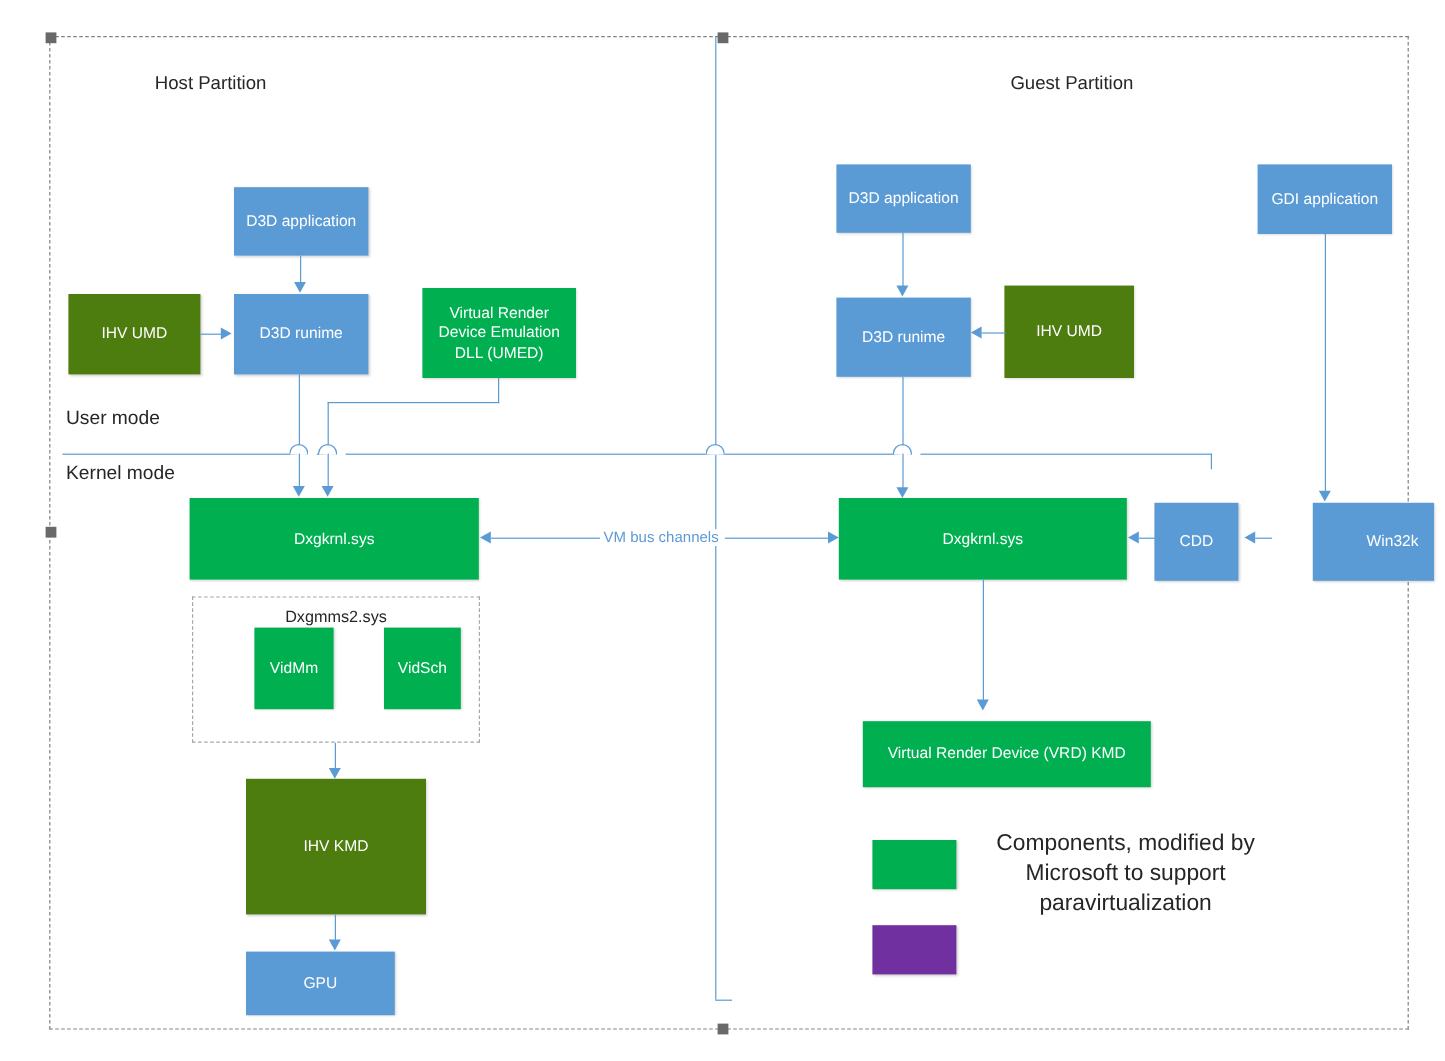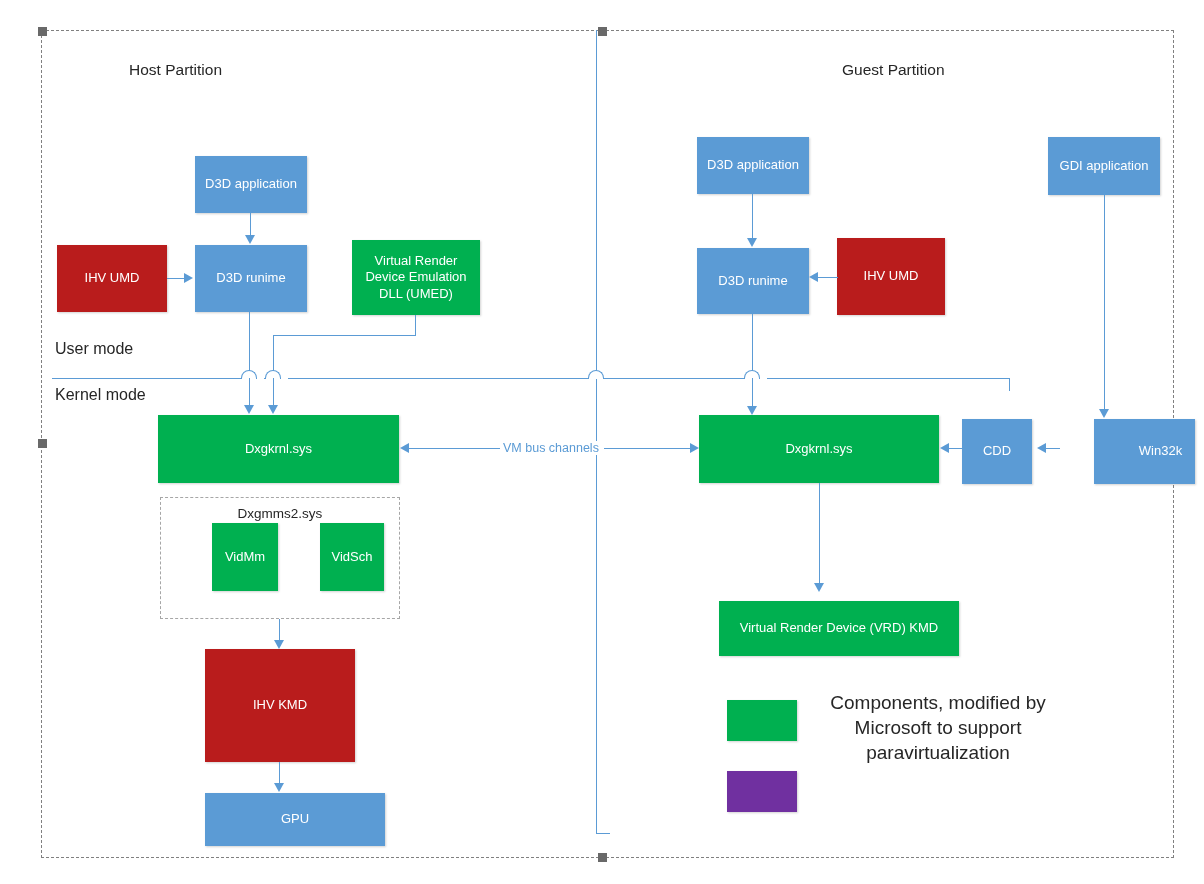--- a/index.html
+++ b/index.html
@@ -55,21 +55,21 @@
     justify-content: center;
     text-align: center;
     color: #ffffff;
     font-size: 13px;
     line-height: 1.28;
     padding: 2px 4px;
     box-shadow: 1px 1px 2px rgba(0,0,0,0.18);
   }
   .block.blue  { background: #5B9BD5; }
   .block.green { background: #00B050; }
-  .block.purple{ background: #b91c1c; }
+  .block.purple{ background: #4d7c0f; }
   .block span { display: block; }
 
   
   .group-box {
     position: absolute;
     border: 1.4px dashed #a6a6a6;
     box-sizing: border-box;
     background: transparent;
   }
   .group-title {
@@ -237,21 +237,21 @@
   <div class="vline" style="left:279px; top:619px; height:22px;"></div>
   <div class="arrow down" style="left:274px; top:640px;"></div>
 
   <div class="block purple" style="left:205px; top:649px; width:150px; height:113px;">
     <span>IHV KMD</span>
   </div>
 
   <div class="vline" style="left:279px; top:762px; height:22px;"></div>
   <div class="arrow down" style="left:274px; top:783px;"></div>
 
-  <div class="block blue" style="left:205px; top:793px; width:180px; height:53px;">
+  <div class="block blue" style="left:205px; top:793px; width:124px; height:53px;">
     <span>GPU</span>
   </div>
 
   <div class="arrow left" style="left:400px; top:443px;"></div>
   <div class="hline" style="left:409px; top:448px; width:179px;"></div>
   <div class="hline" style="left:604px; top:448px; width:88px;"></div>
   <div class="arrow right" style="left:690px; top:443px;"></div>
   <div class="edge-label" style="left:500px; top:441px;">VM bus channels</div>
 
   <div class="block blue" style="left:697px; top:137px; width:112px; height:57px;">

